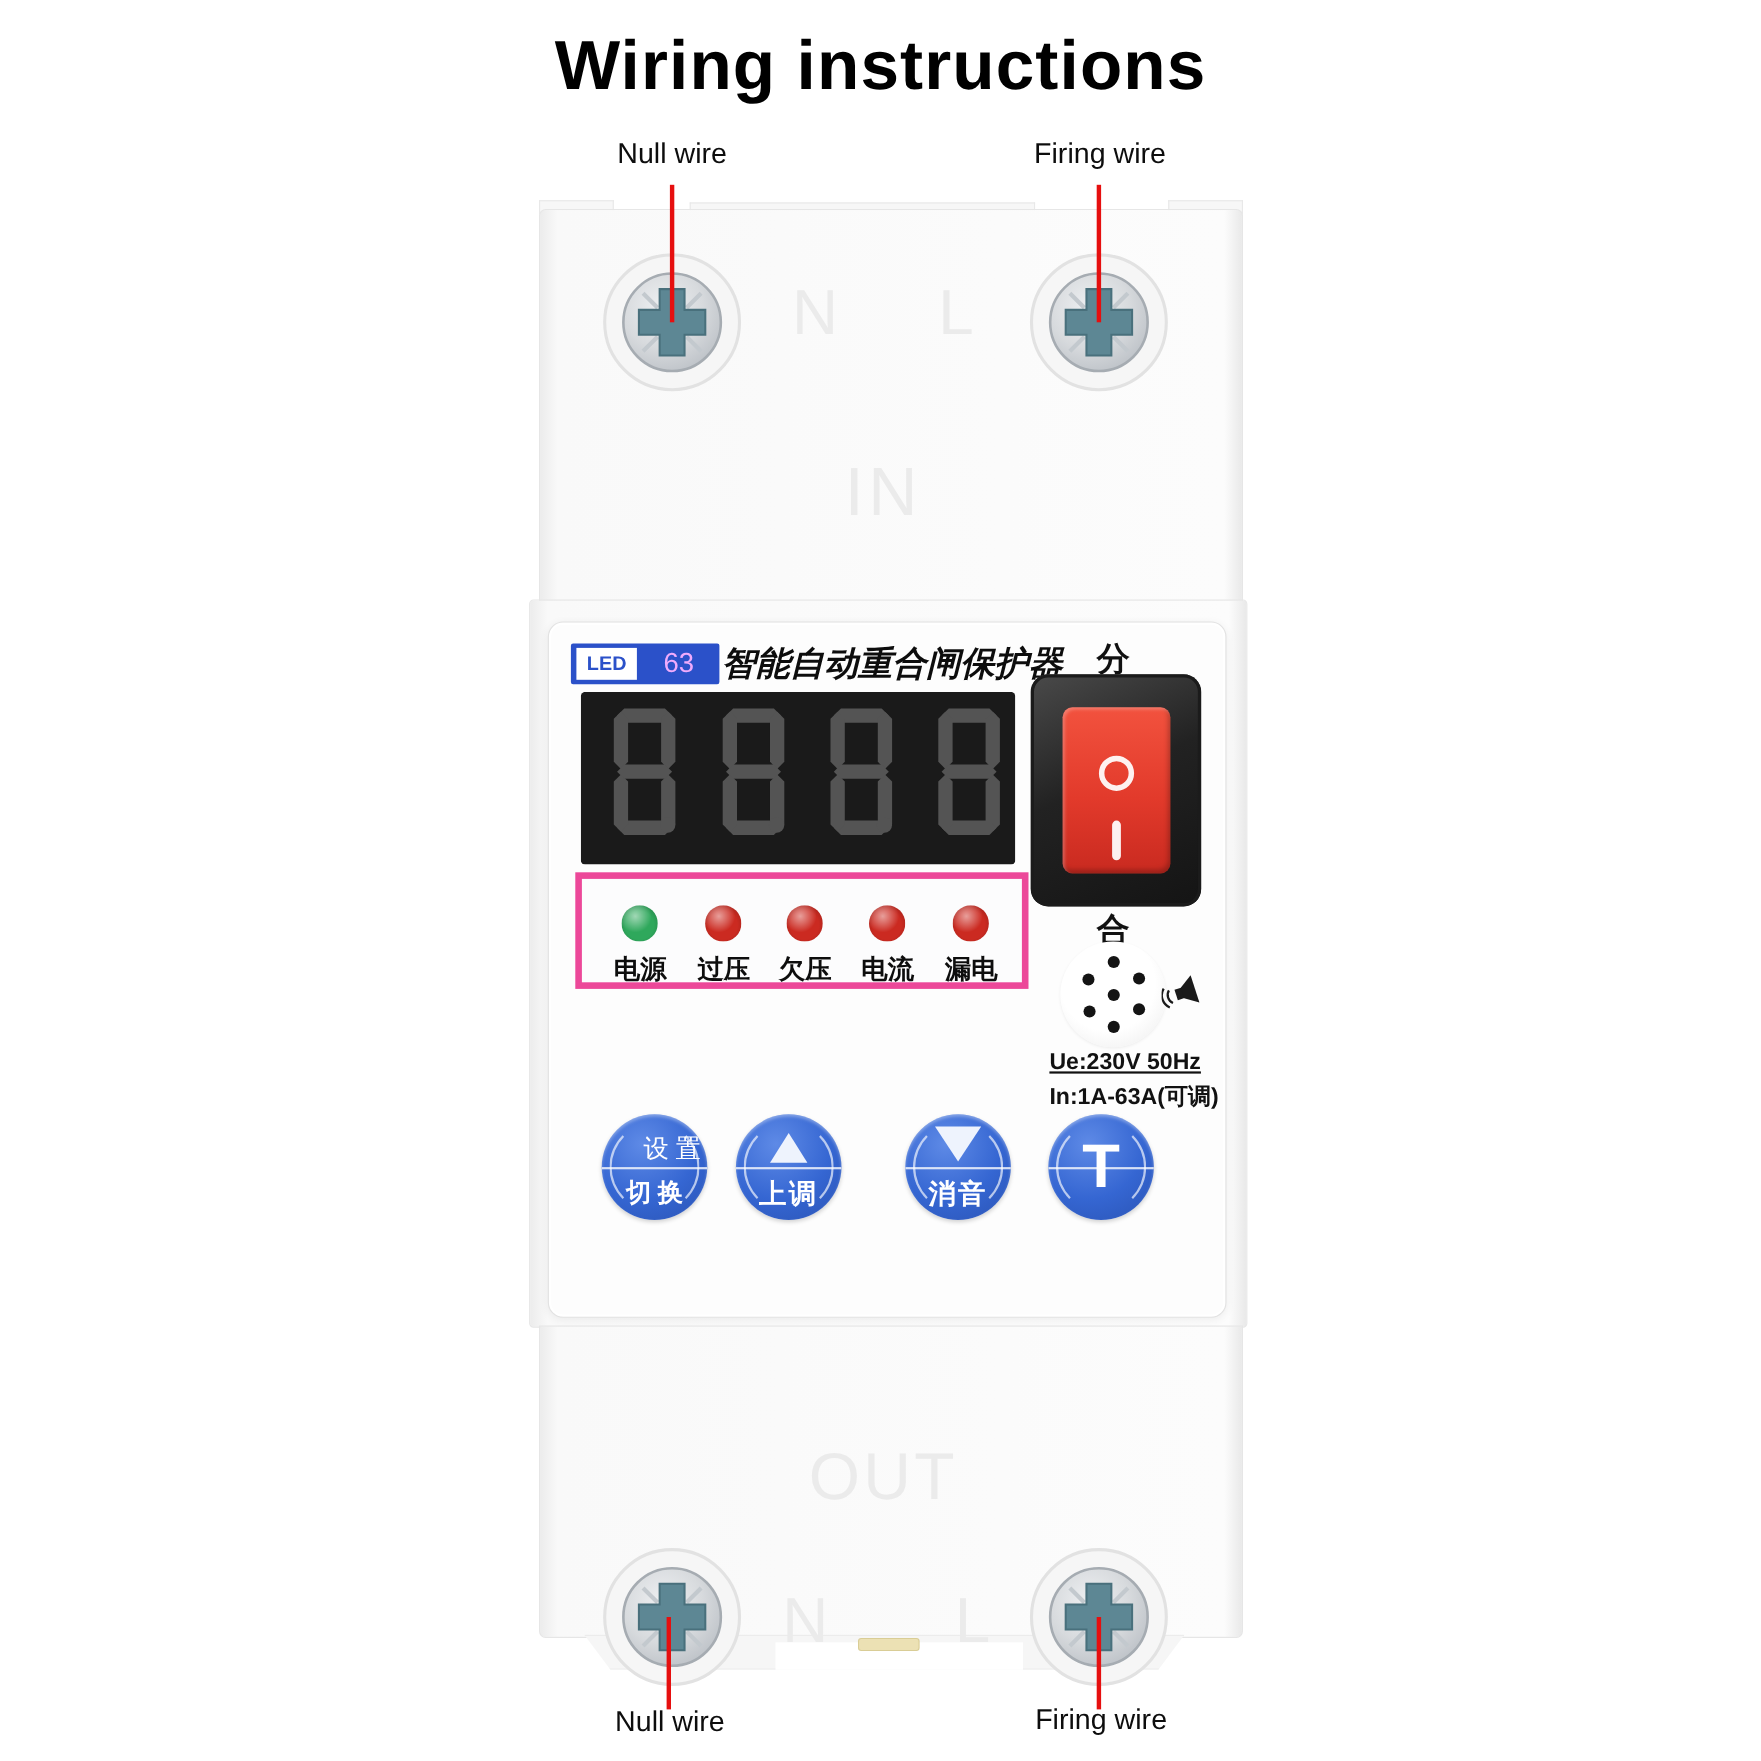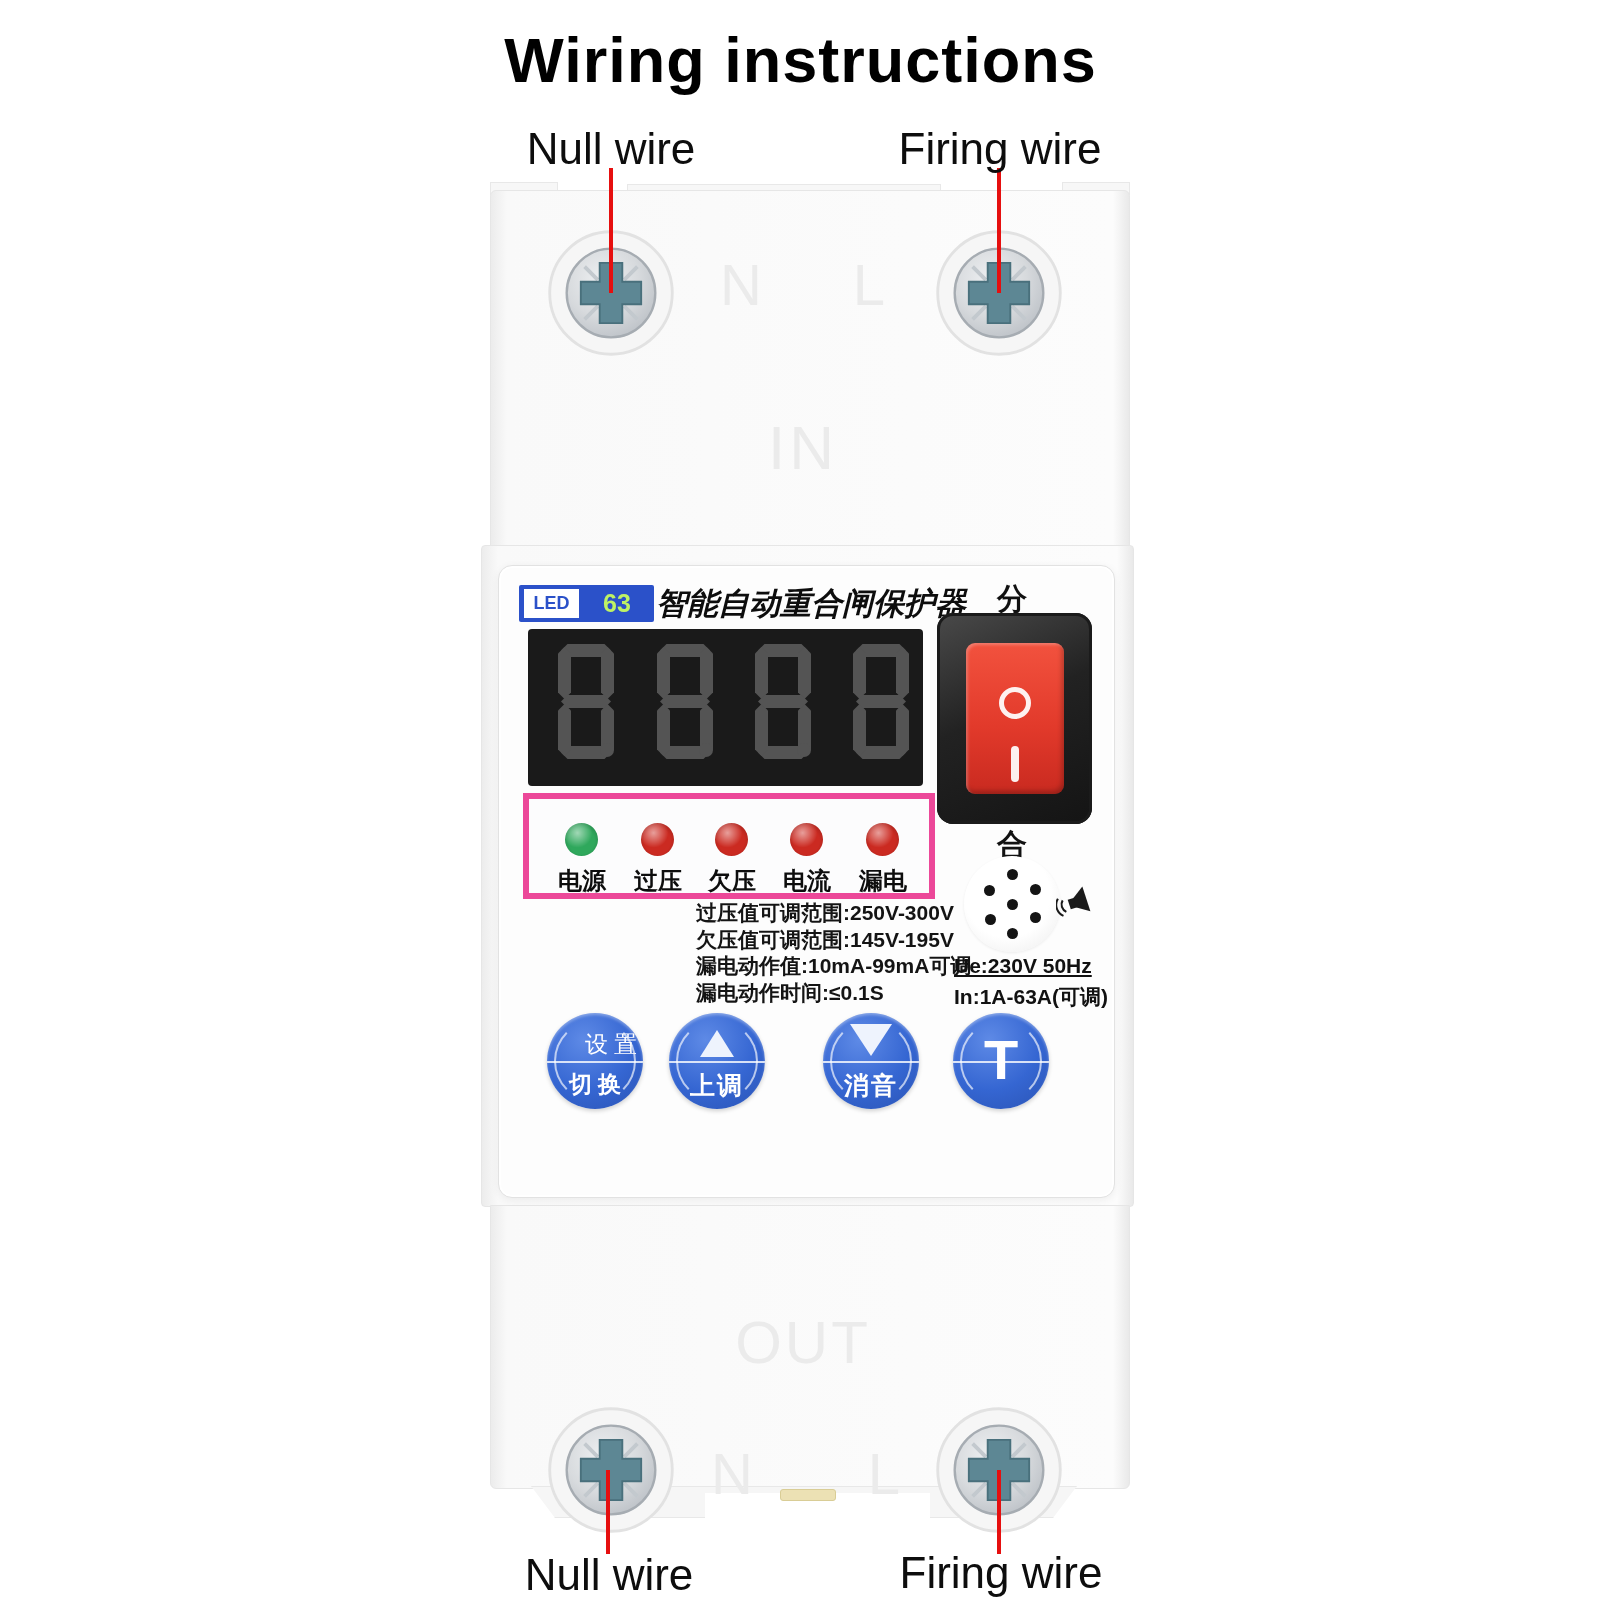--- a/index.html
+++ b/index.html
@@ -3,42 +3,42 @@
 <meta charset="utf-8">
 <style>
   html,body{margin:0;padding:0;background:#fff;}
   .stage{position:relative;width:1601px;height:1601px;background:#fff;overflow:hidden;
          font-family:"Liberation Sans","DejaVu Sans",sans-serif;color:#111;border-radius:16px;}
   .abs{position:absolute;}
 
   
   .page-title{left:0;top:24px;width:100%;text-align:center;font-size:63px;font-weight:bold;
               letter-spacing:1px;color:#000;z-index:7;}
-  .wire-label{width:260px;text-align:center;font-size:44px;color:#0d0d0d;z-index:7;}
+  .wire-label{width:260px;text-align:center;font-size:26px;color:#0d0d0d;z-index:7;}
   .ann-line{width:4px;background:#e60f0f;z-index:6;}
 
   
   .block{background:linear-gradient(90deg,#ececec 0,#f9f9f9 16px,#fcfcfc calc(100% - 16px),#e9e9e9 100%);
          border:1px solid #e6e6e6;z-index:1;}
   .tab{background:#f7f7f7;border:1px solid #e8e8e8;border-bottom:none;z-index:1;}
   .emboss{color:#ebebeb;z-index:2;text-align:center;user-select:none;}
   .screw{z-index:3;}
   .bottom-strip{background:#f6f6f6;border:1px solid #e8e8e8;
                 clip-path:polygon(0 0,100% 0,calc(100% - 24px) 100%,24px 100%);z-index:1;}
   .din-clip{background:#ece1b4;border:1px solid #d9cd96;border-radius:3px;z-index:2;}
 
   
   .panel{left:498px;top:565px;width:615px;height:631px;background:#fdfdfd;border:1px solid #e2e2e2;
          border-radius:14px;box-shadow:0 2px 8px rgba(0,0,0,.06), inset 0 0 0 2px #fff;z-index:4;}
   .panel .abs{position:absolute;}
 
   .brandbox{left:20px;top:19px;width:135px;height:37px;background:#2b51c9;border-radius:2px;}
   .brand-led{position:absolute;left:5px;top:4px;width:55px;height:29px;background:#fff;
              color:#2b51c9;font-weight:bold;font-size:18px;line-height:29px;text-align:center;}
-  .brand-63{position:absolute;left:62px;top:0;width:72px;height:37px;color:#bef264;font-weight:bold;
+  .brand-63{position:absolute;left:62px;top:0;width:72px;height:37px;color:#f0abfc;font-weight:normal;
             font-size:25px;line-height:37px;text-align:center;}
   .prod-title{left:157px;top:17px;width:440px;font-size:31px;font-weight:bold;color:#0d0d0d;white-space:nowrap;font-style:italic;}
 
   .seg-display{left:29px;top:63px;width:395px;height:157px;}
 
   .ind-box{left:24px;top:227px;width:400px;height:94px;border:6px solid #ec4899;background:#fcfcfd;}
   .led{position:absolute;top:24px;width:33px;height:33px;border-radius:50%;
        background-image:radial-gradient(circle at 38% 30%,rgba(255,255,255,.55),rgba(255,255,255,0) 48%),
                         radial-gradient(circle at 50% 55%,rgba(0,0,0,0) 52%,rgba(0,0,0,.28) 100%);}
   .ind-label{position:absolute;top:66px;width:80px;text-align:center;font-size:24px;font-weight:bold;color:#0d0d0d;}
@@ -228,26 +228,20 @@
       <div class="led" style="left: 186px; background-color: rgb(203, 42, 33);"></div>
       <div class="led" style="left: 261px; background-color: rgb(203, 42, 33);"></div>
       <div class="led" style="left: 337px; background-color: rgb(203, 42, 33);"></div>
       <div class="ind-label" style="left:13px;">电源</div>
       <div class="ind-label" style="left:89px;">过压</div>
       <div class="ind-label" style="left:163px;">欠压</div>
       <div class="ind-label" style="left:238px;">电流</div>
       <div class="ind-label" style="left:314px;">漏电</div>
     </div>
 
-    <div class="abs specs">
-      <div>过压值可调范围:250V-300V</div>
-      <div>欠压值可调范围:145V-195V</div>
-      <div>漏电动作值:10mA-99mA可调</div>
-      <div>漏电动作时间:≤0.1S</div>
-    </div>
 
     <div class="abs sw-top" style="top:13px;">分</div>
     <div class="abs rocker-frame">
       <div class="rocker">
         <div class="rocker-o"></div>
         <div class="rocker-i"></div>
       </div>
     </div>
     <div class="abs sw-bottom" style="top:259px;">合</div>
 

